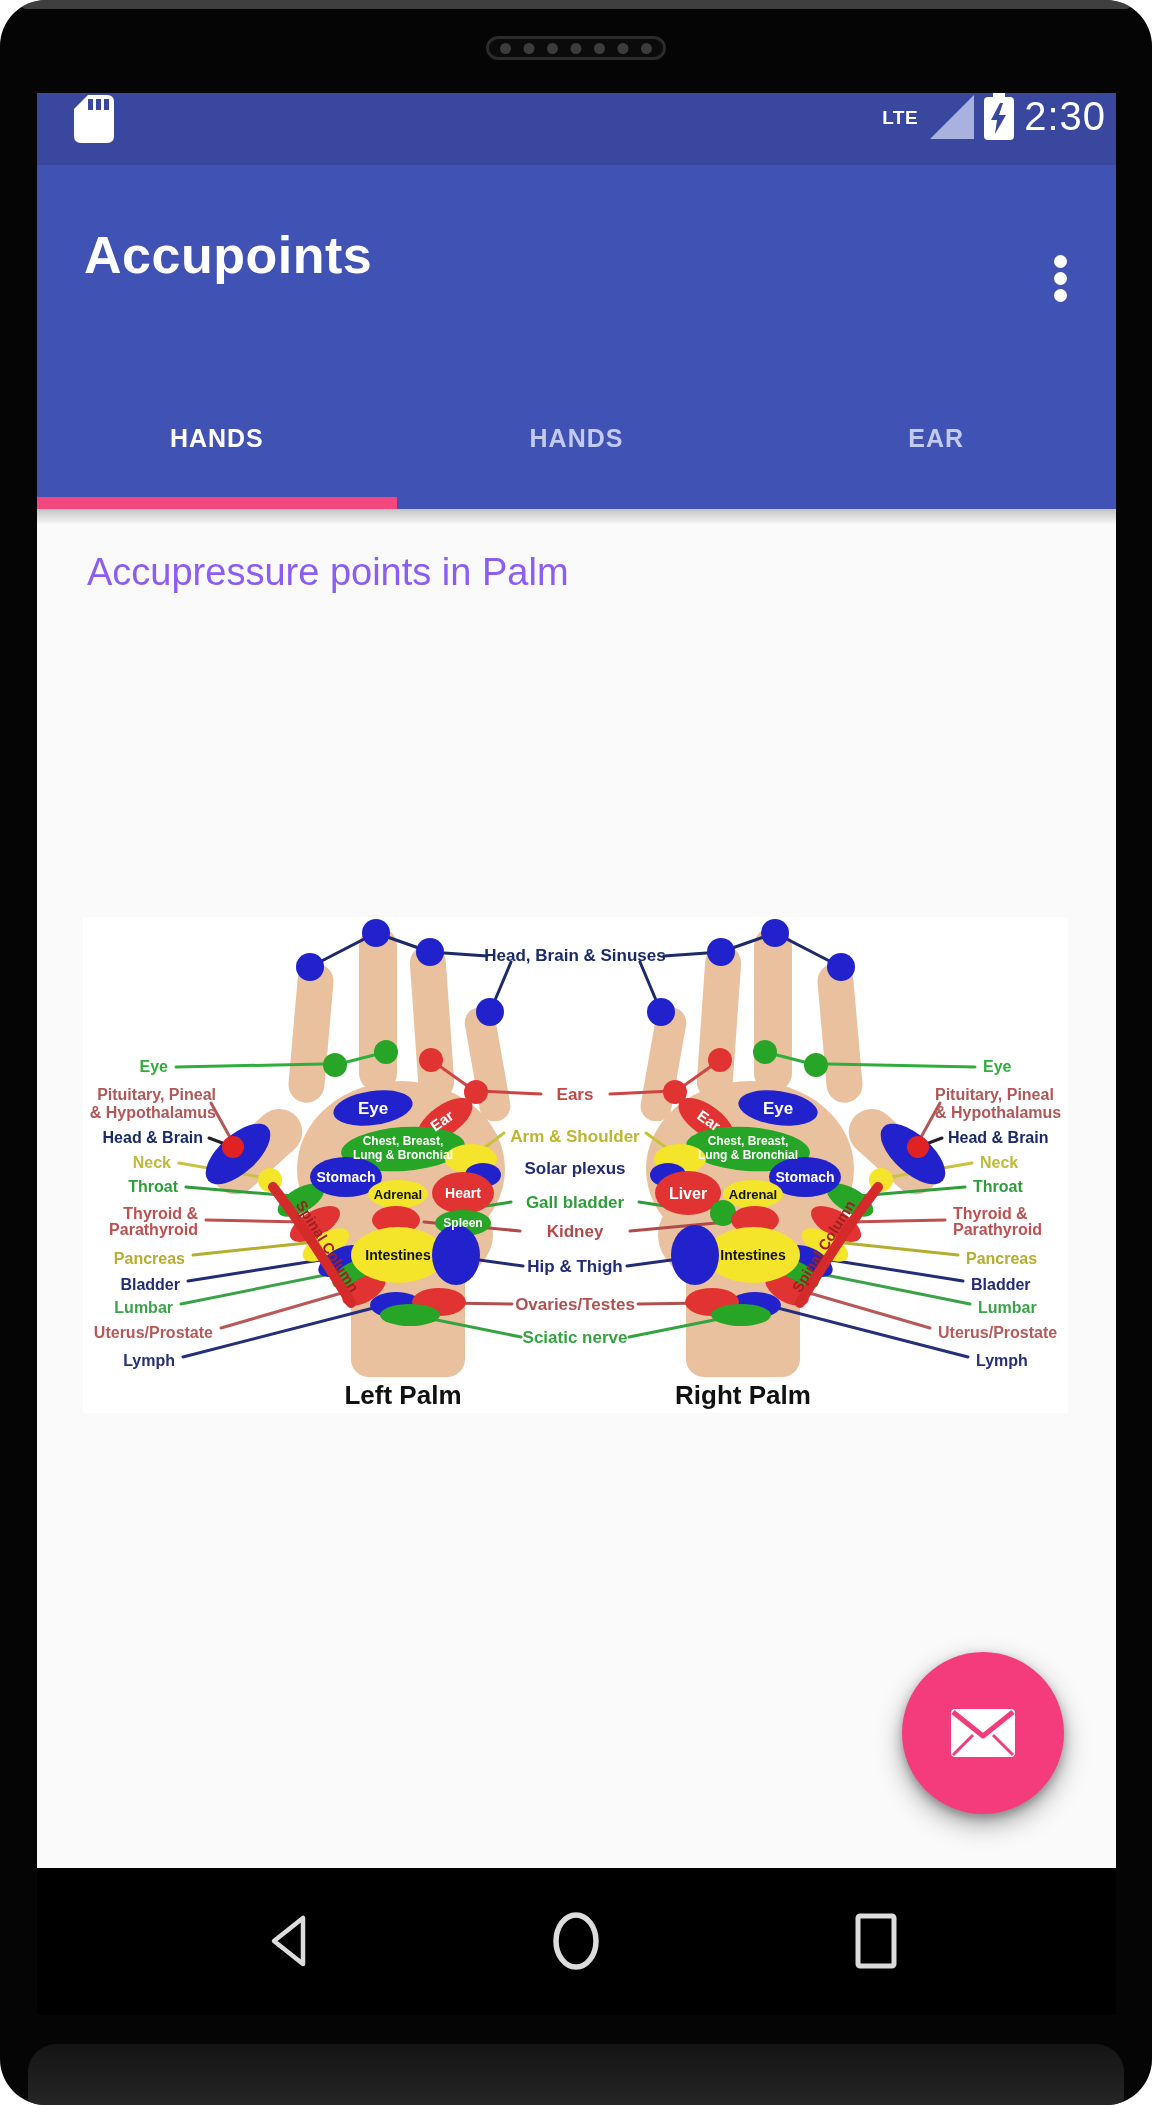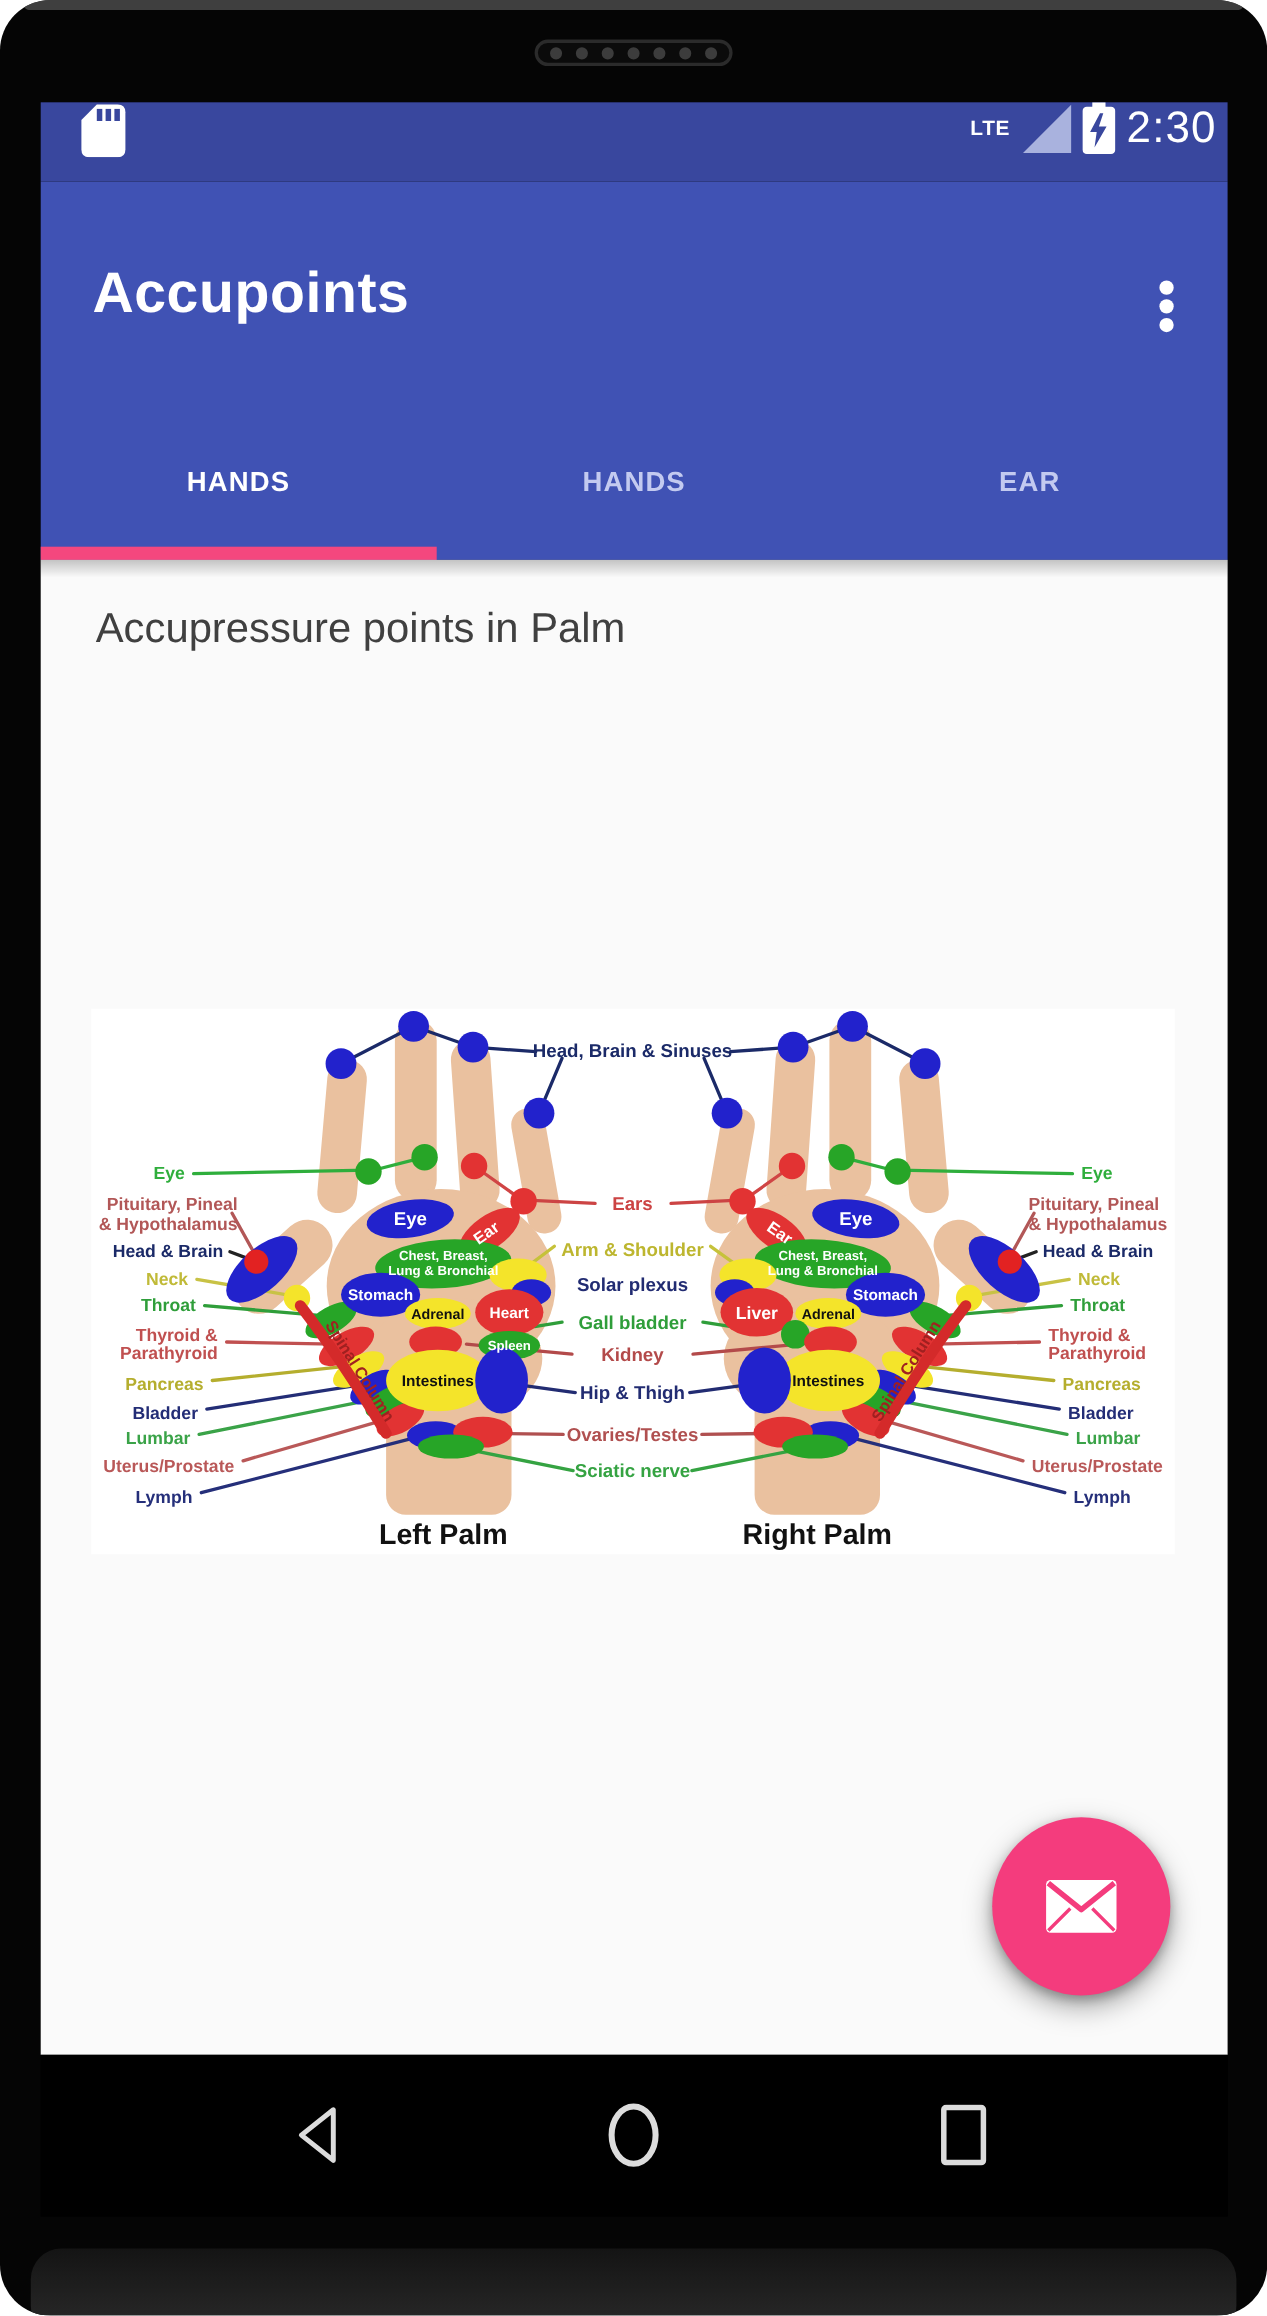--- a/index.html
+++ b/index.html
@@ -10,32 +10,32 @@
   .chin{position:absolute;left:28px;top:2044px;width:1096px;height:80px;border-radius:28px;background:linear-gradient(#141414,#2b2b2b);}
   .screen{position:absolute;left:37px;top:93px;width:1079px;height:1922px;background:#000;display:flex;flex-direction:column;}
   
   .status-bar{height:72px;background:#39479e;display:flex;align-items:flex-start;padding:0 10px 0 34px;box-sizing:border-box;}
   .sb-spacer{flex:1;}
   .sb-net{color:#fff;font-size:19px;font-weight:700;margin-right:2px;letter-spacing:.5px;align-self:flex-start;margin-top:14px;}
   .sb-right{display:flex;align-items:center;gap:10px;}
   .sb-time{color:#fff;font-size:40px;font-weight:500;letter-spacing:1px;}
   
   .app-bar{height:215px;background:#4052b4;position:relative;}
-  .app-title{position:absolute;left:47px;top:72px;color:#fff;font-size:52px;font-weight:700;letter-spacing:.5px;}
+  .app-title{position:absolute;left:47px;top:60px;color:#fff;font-size:52px;font-weight:700;letter-spacing:.5px;}
   .overflow-btn{position:absolute;right:34px;top:78px;width:44px;height:70px;display:flex;flex-direction:column;align-items:center;justify-content:center;gap:4px;background:none;border:none;cursor:pointer;}
   .overflow-btn i{width:13px;height:13px;border-radius:50%;background:#fff;}
   
   .tab-bar{height:129px;background:#4052b4;display:flex;position:relative;}
   .tab{flex:1;display:flex;align-items:center;justify-content:center;font-size:25px;font-weight:700;letter-spacing:1px;color:#c3caf0;padding-bottom:14px;background:none;border:none;cursor:pointer;font-family:"Liberation Sans",sans-serif;}
   .tab.active{color:#ffffff;}
   .tab-indicator{position:absolute;left:0;bottom:0;width:360px;height:12px;background:#f4477e;}
   
   .content{flex:1;background:#fafafa;position:relative;}
   .content::before{content:'';position:absolute;left:0;top:0;right:0;height:16px;background:linear-gradient(rgba(0,0,0,.22),rgba(0,0,0,0));pointer-events:none;}
-  .heading{position:absolute;left:50px;top:42px;font-size:38px;color:#404040;}
+  .heading{position:absolute;left:50px;top:42px;font-size:38px;color:#8b5cf6;}
   .diagram{position:absolute;left:46px;top:408px;width:985px;height:496px;background:#ffffff;}
   .fab{position:absolute;left:865px;top:1143px;width:162px;height:162px;border-radius:50%;background:#f43c7d;border:none;cursor:pointer;display:flex;align-items:center;justify-content:center;box-shadow:0 10px 26px rgba(0,0,0,.35),0 4px 10px rgba(0,0,0,.25);}
   
   .nav-bar{height:147px;background:#000;position:relative;}
   .nav-btn{position:absolute;top:43px;width:58px;height:60px;background:none;border:none;cursor:pointer;display:flex;align-items:center;justify-content:center;padding:0;}
   .nav-back{left:222px;} .nav-home{left:510px;} .nav-recents{left:810px;}
   svg{display:block;}
   text{font-family:"Liberation Sans",sans-serif;}
 </style>
 </head>

